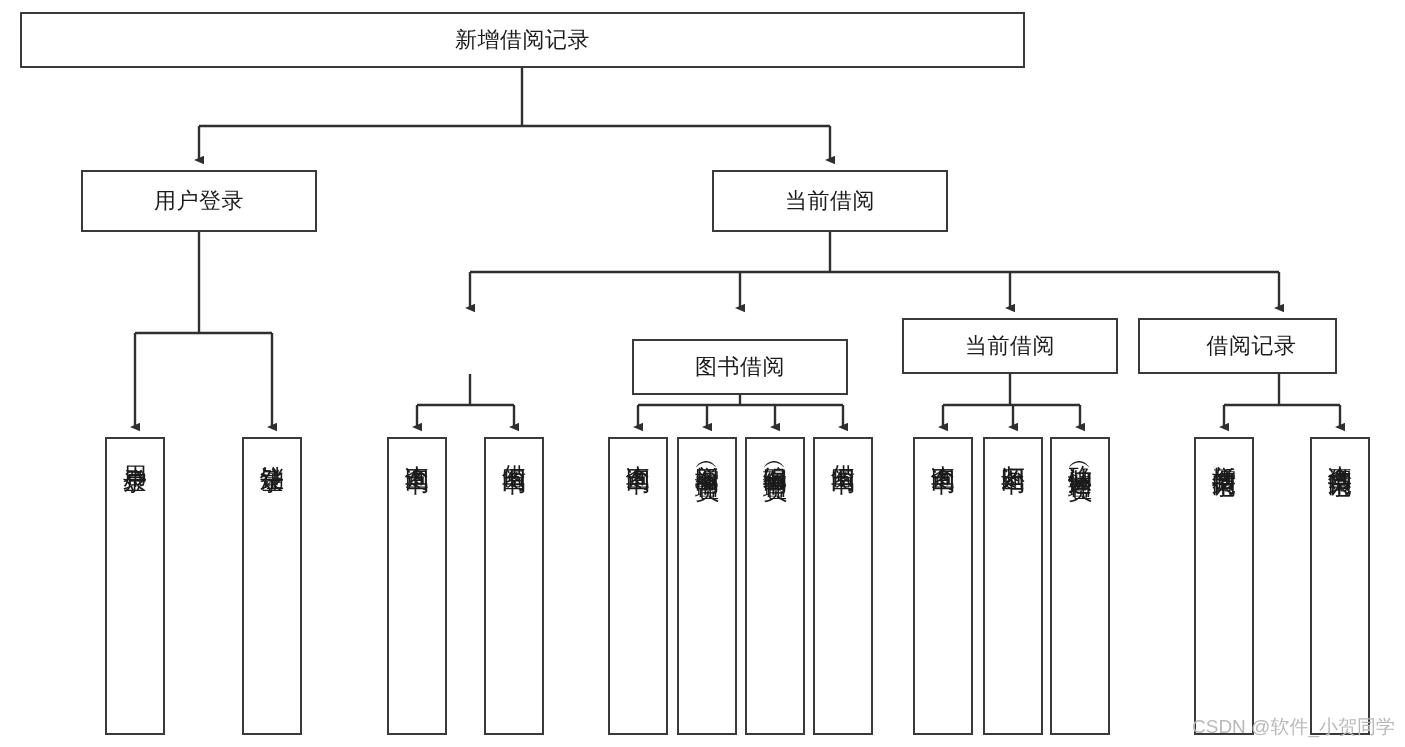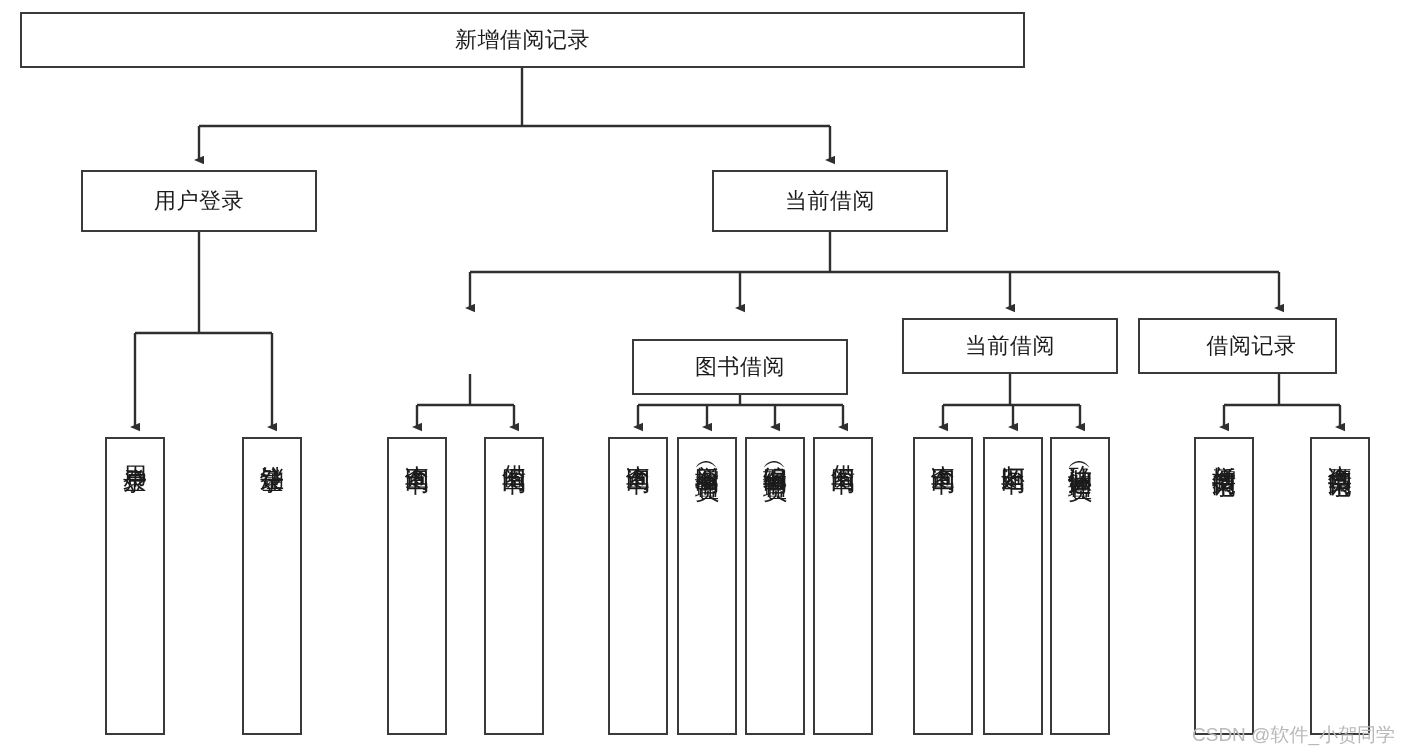--- a/index.html
+++ b/index.html
@@ -56,21 +56,20 @@
     line-height: 1.0;
     letter-spacing: 2px;
   }
   .watermark {
     position: absolute;
     font-size: 19px;
     color: #b9b9b9;
     white-space: nowrap;
     z-index: 6;
     font-family: "Liberation Sans", "DejaVu Sans", sans-serif;
-    margin-top: 8px;
   }
 </style>
 </head>
 <body>
 
 <div id="canvas">
 
   <svg id="edges" viewBox="0 0 1405 747" xmlns="http://www.w3.org/2000/svg">
     <defs>
       <marker id="arrow" markerWidth="10" markerHeight="10" refX="4.2" refY="5" orient="auto" markerUnits="userSpaceOnUse">

